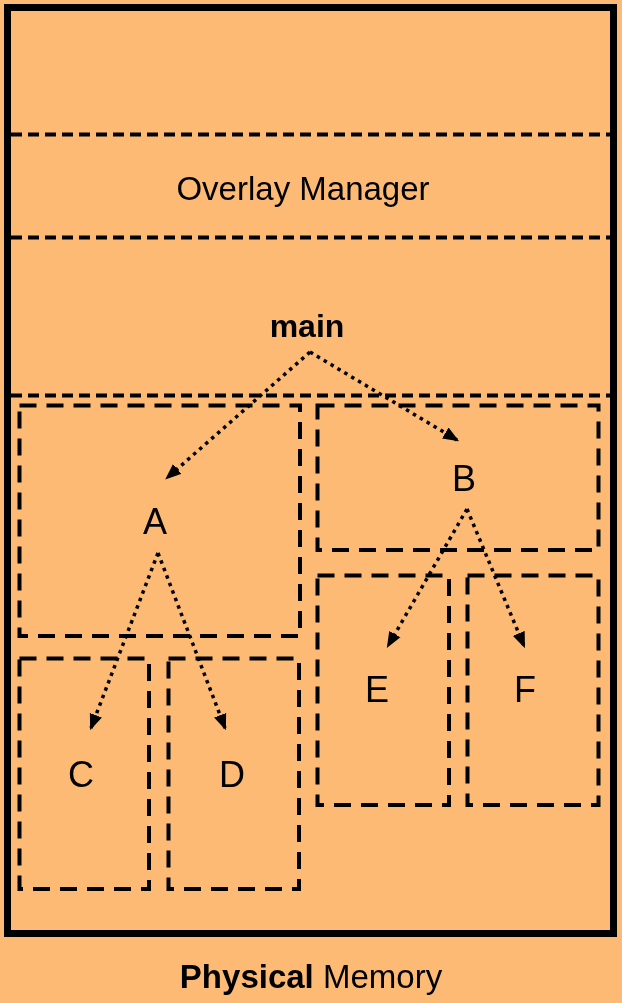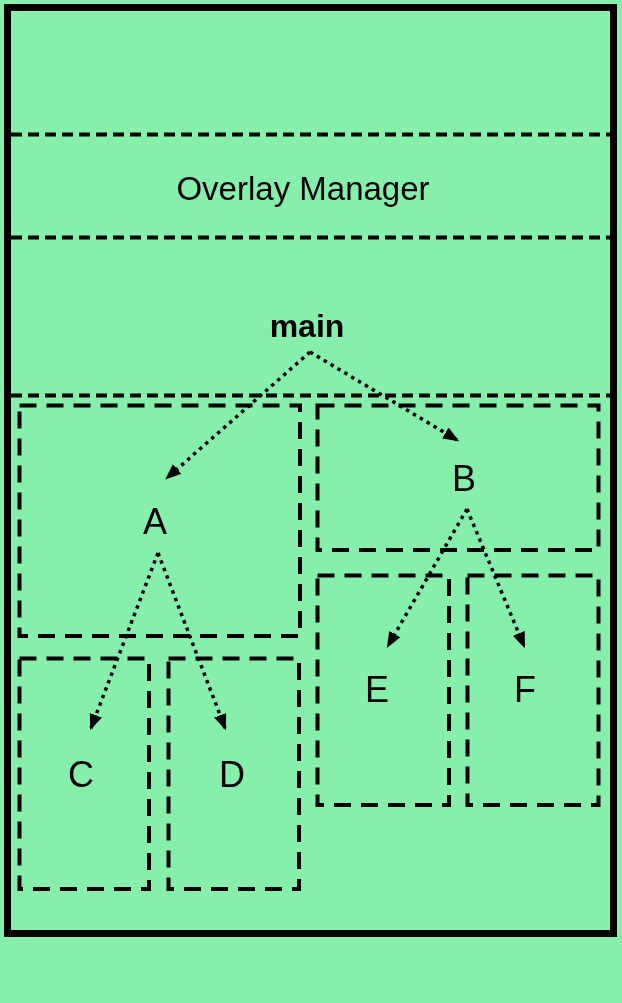--- a/index.html
+++ b/index.html
@@ -4,21 +4,21 @@
 <style>
   html, body {
     margin: 0;
     padding: 0;
     background: #ffffff;
   }
   .stage {
     position: relative;
     width: 622px;
     height: 1003px;
-    background: #86efac;
+    background: #fdba74;
     font-family: "Liberation Sans", sans-serif;
     overflow: hidden;
   }
   svg { display: block; position: absolute; top: 0; left: 0; }
 
   .ink        { stroke: #000000; fill: none; }
   .outer-box  { stroke-width: 7px; }
   .sep-line   { stroke-width: 4px; stroke-dasharray: 11 6; }
   .dash-box   { stroke-width: 4px; stroke-dasharray: 17 10; }
   .arrow      { stroke: #000000; stroke-width: 3.5px; stroke-dasharray: 3.5 4.5; fill: none; }
@@ -89,14 +89,18 @@
 
     <text class="svg-label lbl-node" x="81" y="787">C</text>
 
     <text class="svg-label lbl-node" x="232" y="787">D</text>
 
     <text class="svg-label lbl-node" x="377" y="702">E</text>
 
     <text class="svg-label lbl-node" x="525" y="702">F</text>
   </svg>
 
+  <div class="caption">
+    <span class="bold">Physical</span>
+    <span>Memory</span>
+  </div>
 
 </div>
 
 </body></html>

